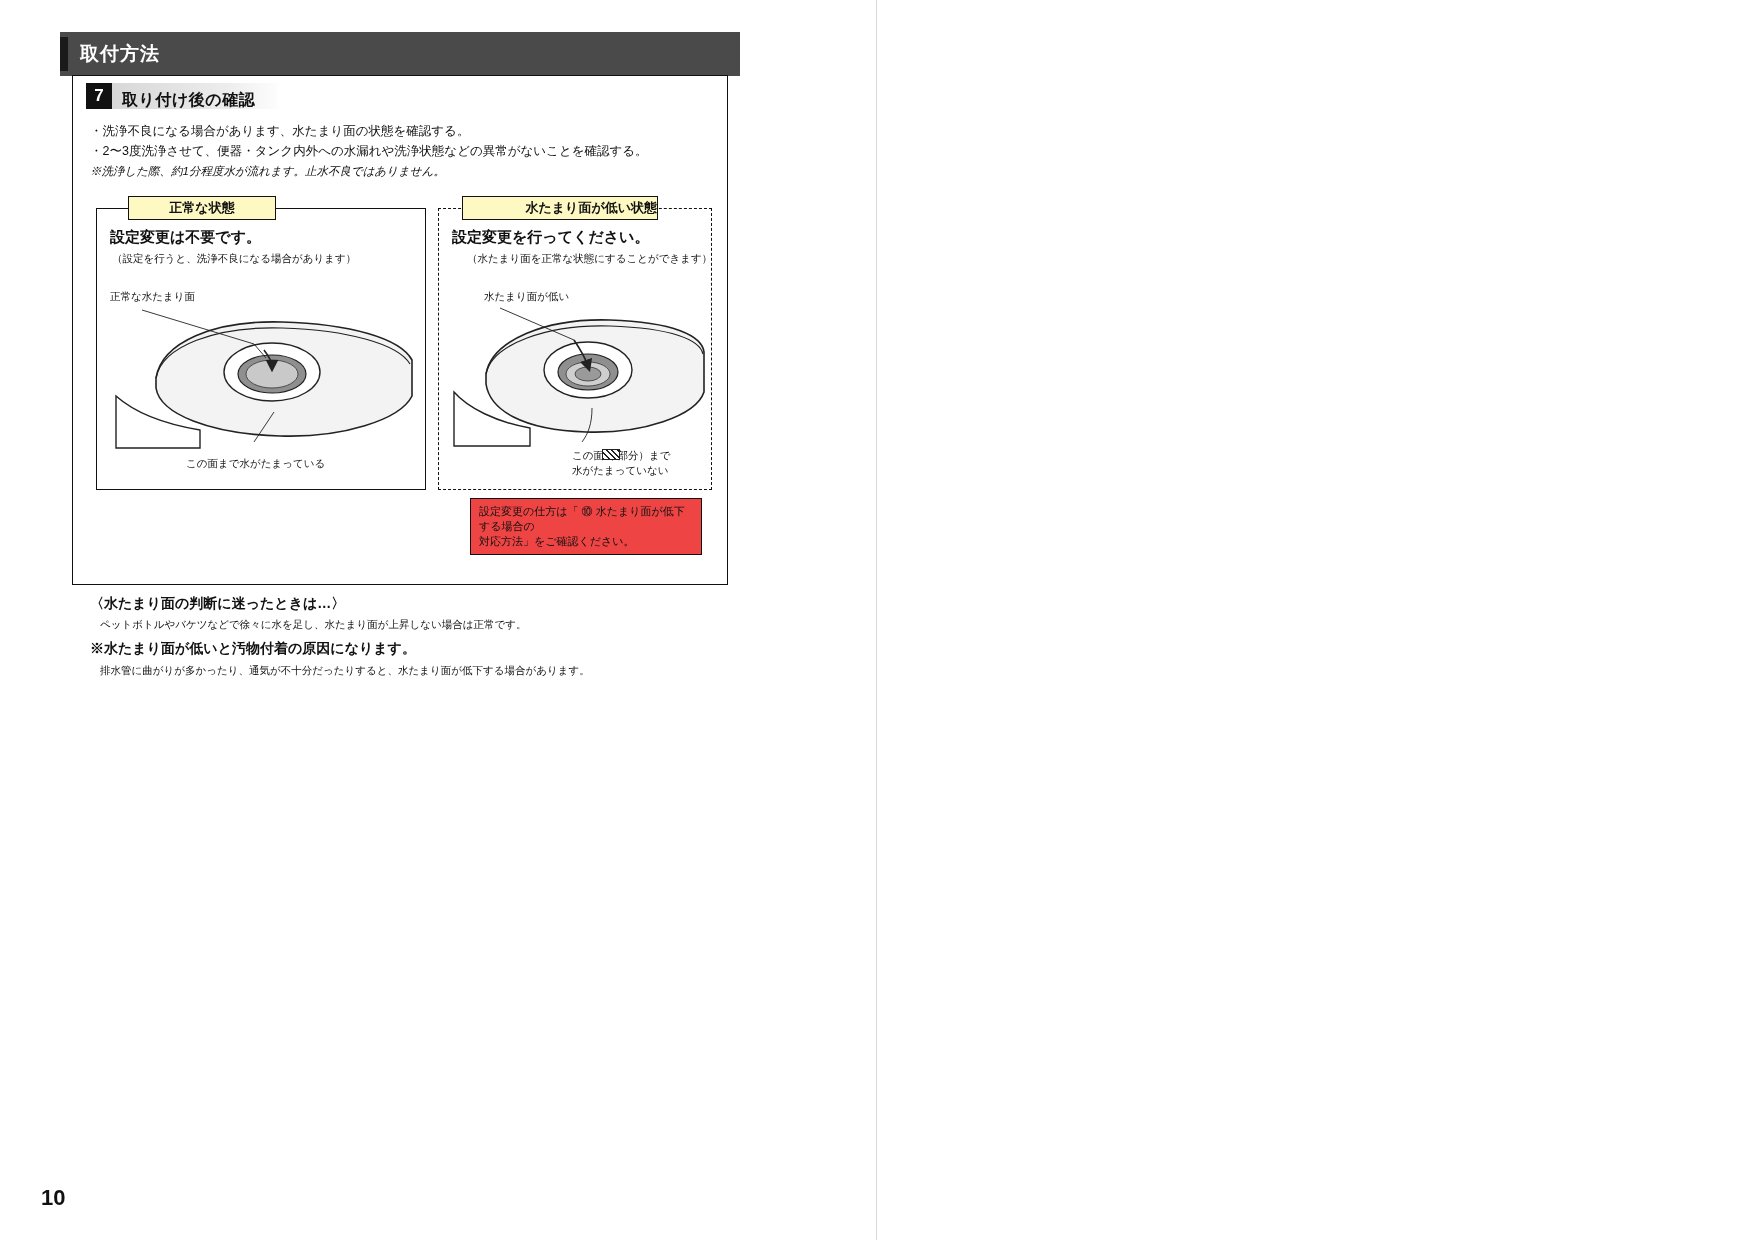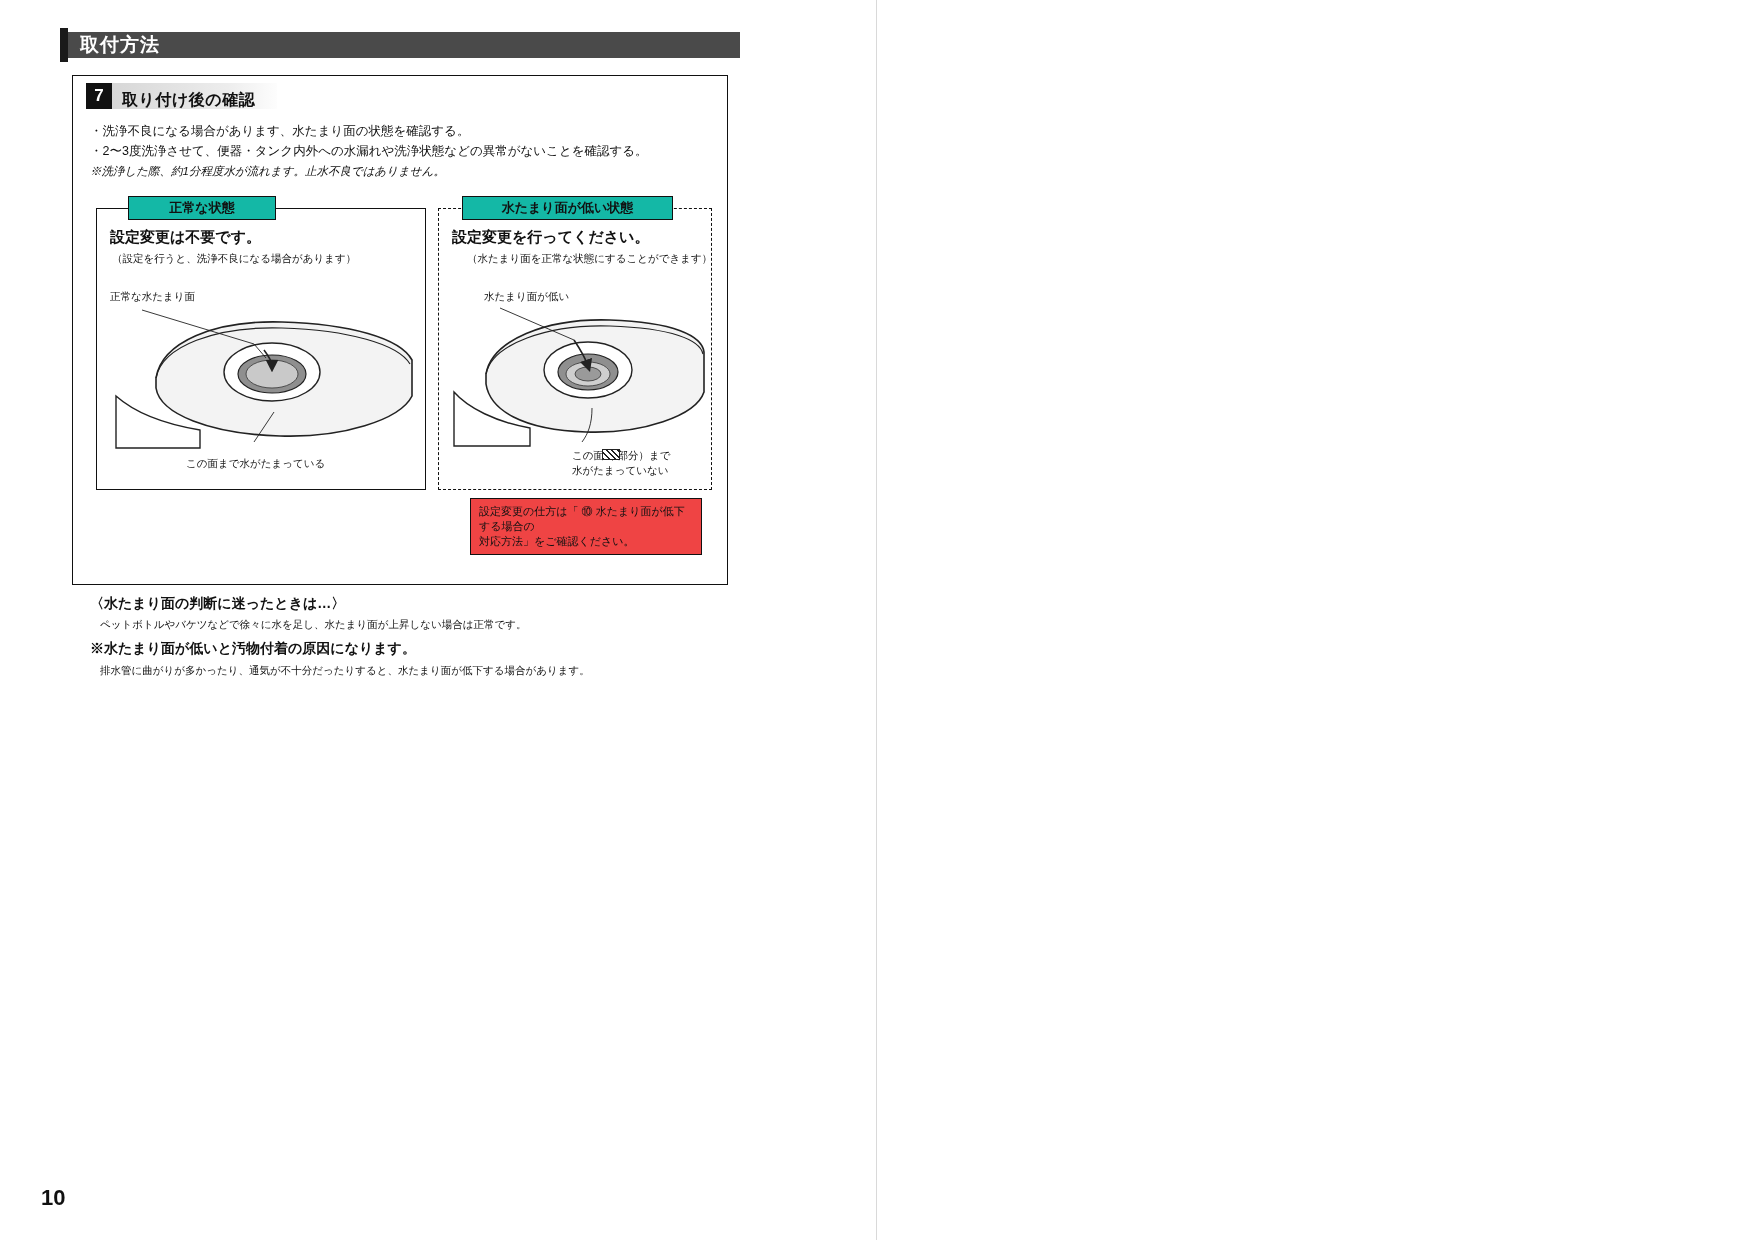--- a/index.html
+++ b/index.html
@@ -13,21 +13,21 @@
     overflow:hidden;
   }
   .page { position:absolute; top:0; height:1240px; }
   .page-left { left:0; width:877px; }
   .page-right { left:877px; width:877px; }
   .spine { position:absolute; left:876px; top:0; width:1px; height:1240px; background:#d9d9d9; }
 
   
   .hdr {
     position:absolute;
-    height:26px;
+    height:44px;
     background:#4a4a4a;
     color:#fff;
     display:flex;
     align-items:center;
   }
   .hdr .bar-accent {
     width:8px; height:34px; background:#1a1a1a;
   }
   .hdr .hdr-title {
     font-size:19px; font-weight:bold; letter-spacing:1px;
@@ -72,21 +72,21 @@
   .t.b { font-weight:bold; }
 
   
   .panel { position:absolute; background:#fff; }
   .panel.solid { border:1.2px solid #111; }
   .panel.dashed { border:1.6px dashed #111; }
 
   .panel-cap {
     position:absolute;
     border:1.2px solid #111;
-    background:#14b8a6;
+    background:#fef9c3;
     font-size:13px; font-weight:bold;
     text-align:center;
     line-height:22px;
     height:24px;
   }
 
   
   .note-box {
     position:absolute;
     border:1.2px solid #111;
@@ -149,21 +149,21 @@
     <path d="M160 50 C166 58 168 62 168 66" stroke="#222" stroke-width="1.6" fill="none" marker-end="url(#ar1)"></path>
     <defs>
       <marker id="ar1" markerWidth="8" markerHeight="8" refX="4" refY="4" orient="auto">
         <path d="M0 0 L8 4 L0 8 z" fill="#222"></path>
       </marker>
     </defs>
     <path d="M170 112 L150 142" stroke="#222" stroke-width="0.9" fill="none"></path>
   </svg>
 
   <div class="panel dashed" style="left:438px; top:208px; width:274px; height:282px;"></div>
-  <div class="panel-cap" style="left:462px; top:196px; width:211px;">水たまり面が低い状態</div>
+  <div class="panel-cap" style="left:462px; top:196px; width:196px;text-align:right;">水たまり面が低い状態</div>
 
   <div class="t b" style="left:452px; top:228px; font-size:15px;">設定変更を行ってください。</div>
   <div class="t tiny" style="left:454px; top:250px;margin-left:13px;">（水たまり面を正常な状態にすることができます）</div>
 
   <div class="t tiny" style="left:484px; top:288px;">水たまり面が低い</div>
   <div class="t tiny" style="left:572px; top:447px;">この面（      部分）まで</div>
   <div class="t tiny" style="left:572px; top:462px;">水がたまっていない</div>
   <div style="position:absolute; left:602px; top:449px; width:18px; height:11px; border:1px solid #222; background:repeating-linear-gradient(45deg,#222 0 1.2px,#fff 1.2px 4px);"></div>
 
   <svg class="ill" style="left:452px; top:300px;" width="256" height="148" viewBox="0 0 256 148">

